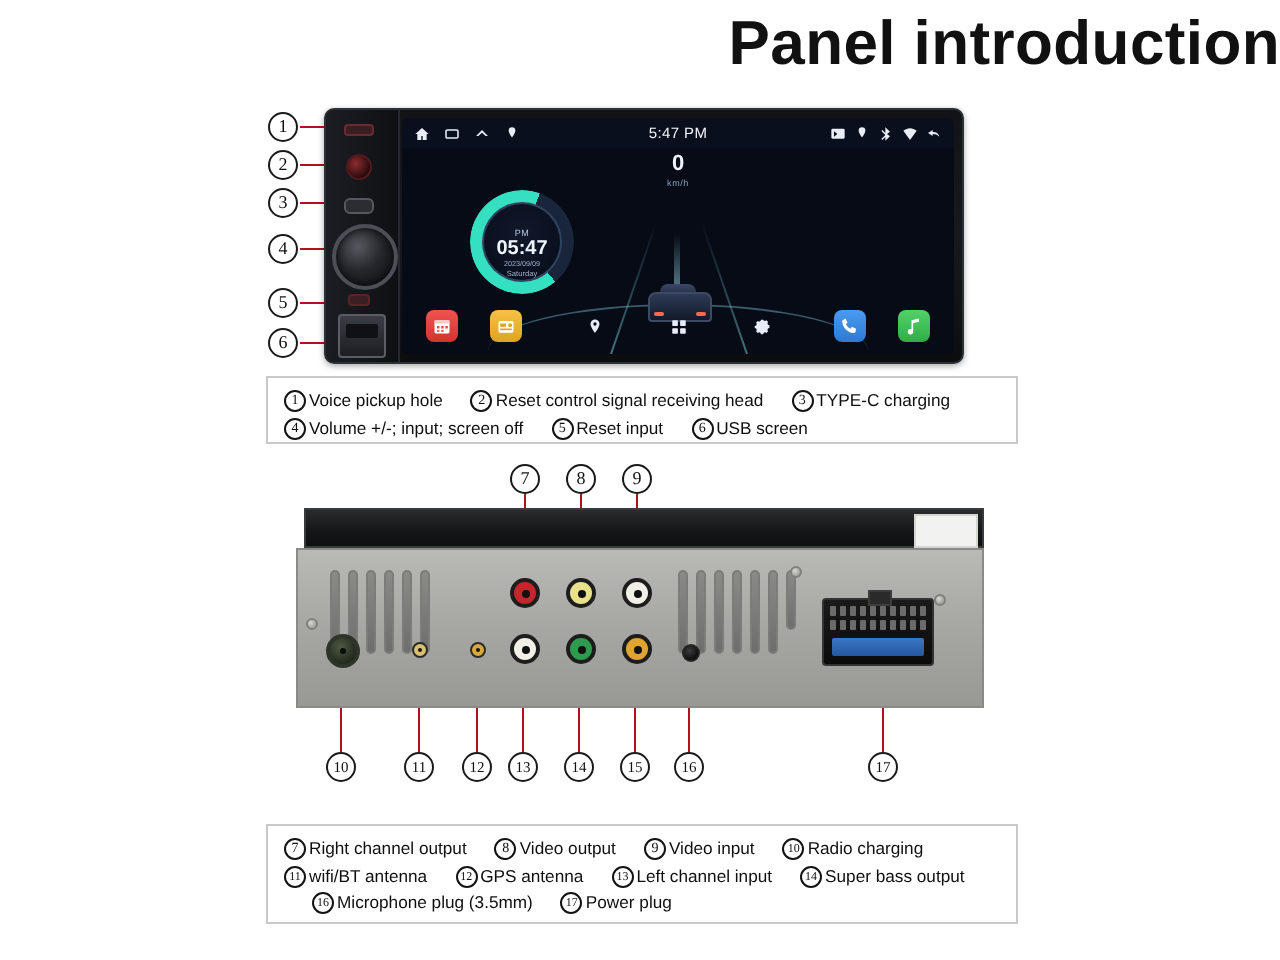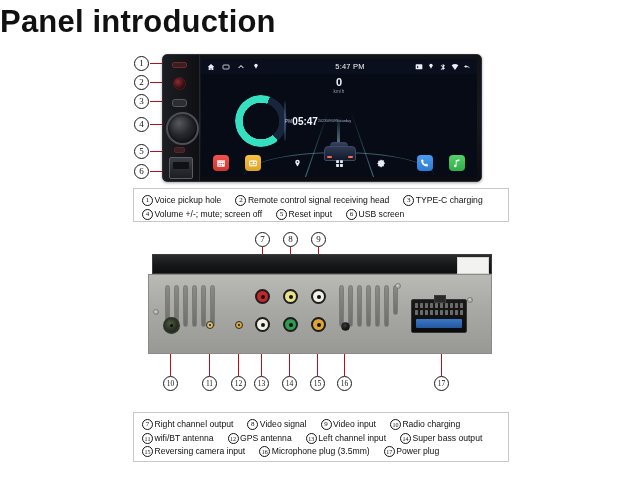--- a/index.html
+++ b/index.html
@@ -14,21 +14,21 @@
     overflow: hidden;
     position: relative;
   }
 
   
   .title {
     position: absolute;
     top: 4px;
     left: 0;
     width: 640px;
-    text-align: left;
+    text-align: right;
     font-size: 31px;
     font-weight: bold;
     color: #111111;
     letter-spacing: 0.2px;
   }
 
   
   .front-section {
     position: absolute;
     left: 0;
@@ -148,21 +148,21 @@
     width: 100%; height: 15px;
     display: flex; align-items: center;
     padding: 0 6px;
     box-sizing: border-box;
     color: #e9edf5;
     font-size: 7px;
   }
   .sb-left { display: flex; gap: 7px; align-items: center; }
   .sb-right { display: flex; gap: 4px; align-items: center; margin-left: auto; }
   .sb-center {
-    position: absolute; left: 11px; width: 100%;
+    position: absolute; left: 0; width: 100%;
     text-align: center; font-size: 7.5px; color: #f2f4f8;
     letter-spacing: 0.2px;
   }
   .sb-ic { width: 8px; height: 8px; display: block; }
   .sb-ic svg { width: 100%; height: 100%; display: block; fill: #e9edf5; }
 
   
   .road {
     position: absolute; left: 0; top: 15px;
     width: 100%; height: 103px;
@@ -242,24 +242,23 @@
     background:
       conic-gradient(from 140deg, #35e0c0 0deg, #35e0c0 240deg, rgba(40,60,90,0.55) 240deg, rgba(40,60,90,0.55) 360deg);
     -webkit-mask: radial-gradient(circle, transparent 0 18px, #000 18.5px);
             mask: radial-gradient(circle, transparent 0 18px, #000 18.5px);
   }
   .gauge-inner {
     position: absolute; inset: 6px;
     border-radius: 50%;
     background: radial-gradient(circle at 50% 40%, #11182b 0%, #070c18 100%);
     border: 1px solid rgba(90,130,175,0.45);
-    display: flex; flex-direction: row;
-    align-items: center; justify-content: space-between;
+    display: flex; flex-direction: column;
+    align-items: center; justify-content: flex-end;
     color: #e8eefc;
-    margin-left: 43px;
   }
   .g-top { font-size: 4.5px; color: #b9c7df; letter-spacing: 0.3px; }
   .g-main { font-size: 10px; font-weight: bold; line-height: 11px; color: #f0f4ff; }
   .g-sub { font-size: 3.6px; color: #9fb0cc; line-height: 5px; }
   .g-sub2 { font-size: 3.8px; color: #9fb0cc; line-height: 5px; }
   .track-btns {
     position: absolute; left: 0; bottom: -9px;
     width: 100%;
     display: flex; justify-content: space-between;
     padding: 0 4px; box-sizing: border-box;
@@ -634,32 +633,32 @@
 
 <div class="legend legend-top">
   <div class="lrow">
     <span class="litem">
       <span class="inum">1</span>
       <span>Voice pickup hole</span>
     </span>
     <span class="gap"></span>
     <span class="litem">
       <span class="inum">2</span>
-      <span>Remote control signal receiving head</span>
+      <span>Reset control signal receiving head</span>
     </span>
     <span class="gap"></span>
     <span class="litem">
       <span class="inum">3</span>
       <span>TYPE-C charging</span>
     </span>
   </div>
   <div class="lrow">
     <span class="litem">
       <span class="inum">4</span>
-      <span>Volume +/-; mute; screen off</span>
+      <span>Volume +/-; input; screen off</span>
     </span>
     <span class="gap"></span>
     <span class="litem">
       <span class="inum">5</span>
       <span>Reset input</span>
     </span>
     <span class="gap"></span>
     <span class="litem">
       <span class="inum">6</span>
       <span>USB screen</span>
@@ -771,21 +770,21 @@
 
 <div class="legend legend-bottom">
   <div class="lrow">
     <span class="litem">
       <span class="inum">7</span>
       <span>Right channel output</span>
     </span>
     <span class="gap"></span>
     <span class="litem">
       <span class="inum">8</span>
-      <span>Video signal</span>
+      <span>Video output</span>
     </span>
     <span class="gap"></span>
     <span class="litem">
       <span class="inum">9</span>
       <span>Video input</span>
     </span>
     <span class="gap"></span>
     <span class="litem">
       <span class="inum two">10</span>
       <span>Radio charging</span>
@@ -806,24 +805,20 @@
       <span class="inum two">13</span>
       <span>Left channel input</span>
     </span>
     <span class="gap"></span>
     <span class="litem">
       <span class="inum two">14</span>
       <span>Super bass output</span>
     </span>
   </div>
   <div class="lrow">
-    <span class="litem">
-      <span class="inum two">15</span>
-      <span>Reversing camera input</span>
-    </span>
     <span class="gap"></span>
     <span class="litem">
       <span class="inum two">16</span>
       <span>Microphone plug (3.5mm)</span>
     </span>
     <span class="gap"></span>
     <span class="litem">
       <span class="inum two">17</span>
       <span>Power plug</span>
     </span>

